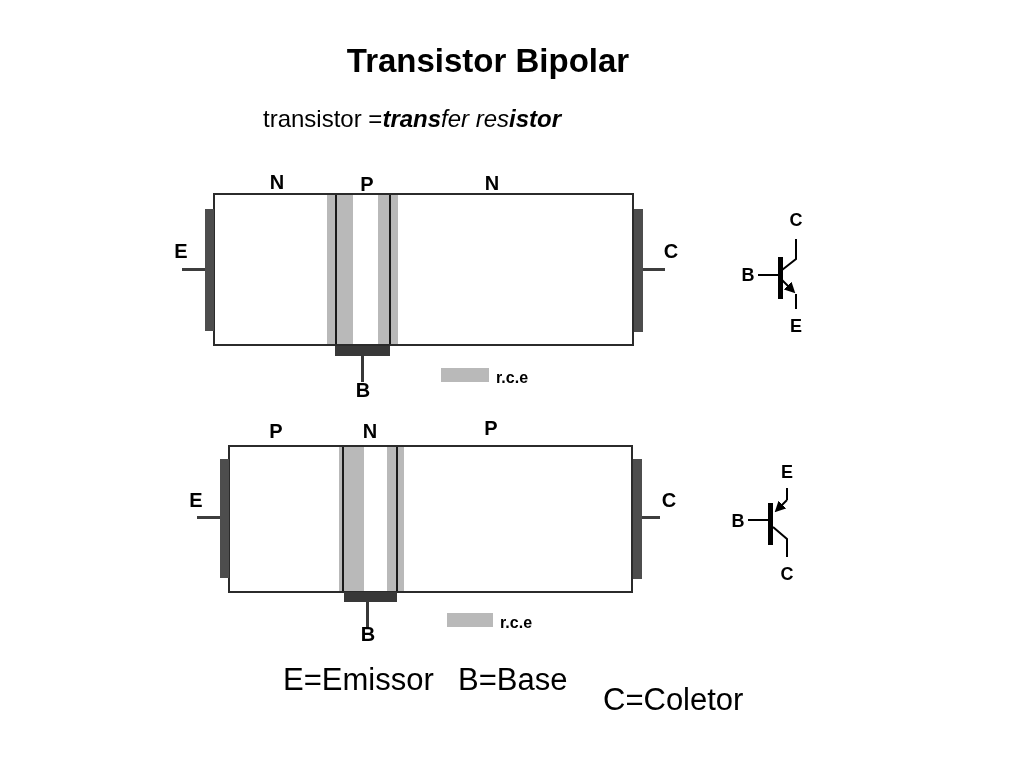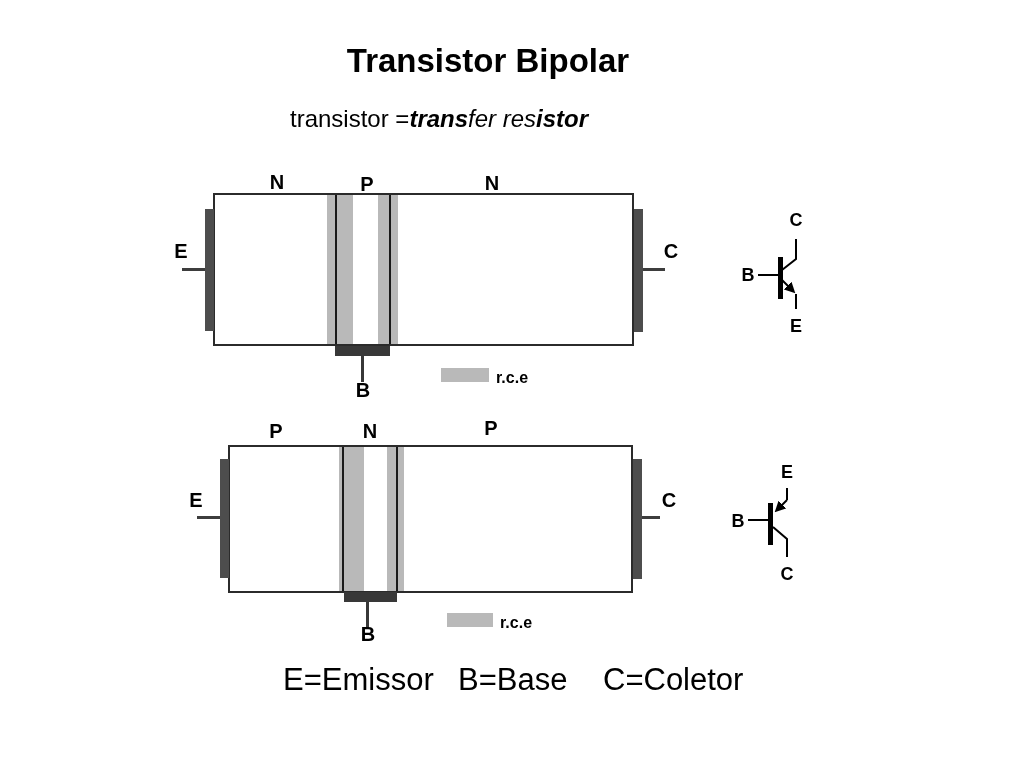--- a/index.html
+++ b/index.html
@@ -12,21 +12,21 @@
     overflow:hidden;
   }
   .abs{position:absolute;}
   .title{
     position:absolute;left:488px;top:44px;
     transform:translateX(-50%);
     font-size:33px;font-weight:bold;white-space:nowrap;line-height:1;
   }
   .subtitle{
     position:absolute;left:263px;top:107px;
-    font-size:24px;line-height:1;white-space:nowrap;margin-left:27px;
+    font-size:24px;line-height:1;white-space:nowrap;
   }
   .subtitle .bi{font-weight:bold;font-style:italic;}
   .subtitle .it{font-style:italic;}
   .region-label{
     position:absolute;transform:translateX(-50%);
     font-weight:bold;font-size:20px;line-height:1;
   }
   .term-label{
     position:absolute;transform:translateX(-50%);
     font-weight:bold;font-size:20px;line-height:1;
@@ -137,15 +137,15 @@
     <line x1="67" y1="50" x2="57" y2="60" stroke="#000" stroke-width="2" marker-end="url(#arrowP)"></line>
     <rect x="48" y="53" width="5" height="42" fill="#000"></rect>
     <line x1="28" y1="70" x2="48" y2="70" stroke="#000" stroke-width="2"></line>
     <text x="18" y="77" text-anchor="middle">B</text>
     <path d="M53,77 L67,89 L67,107" fill="none" stroke="#000" stroke-width="2"></path>
     <text x="67" y="130" text-anchor="middle">C</text>
   </svg>
 
   <span class="footer-item" style="left:283px;top:664px;">E=Emissor</span>
   <span class="footer-item" style="left:458px;top:664px;">B=Base</span>
-  <span class="footer-item" style="left:603px;top:664px;">C=Coletor</span>
+  <span class="footer-item" style="left:603px;top:684px;">C=Coletor</span>
 
 </div>
 
 </body></html>

